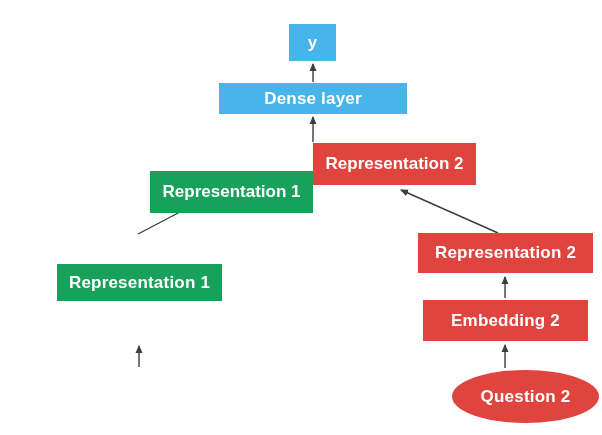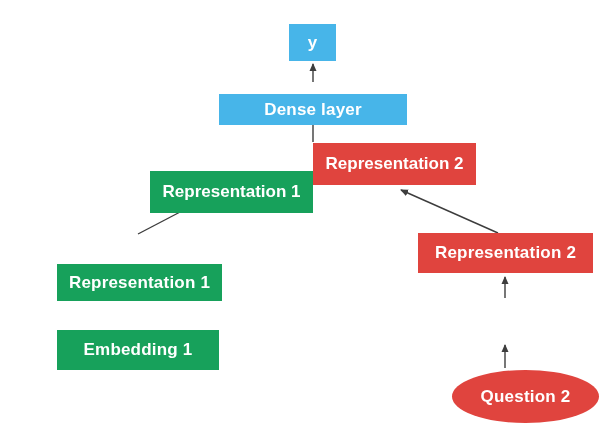--- a/index.html
+++ b/index.html
@@ -23,21 +23,21 @@
     box-sizing: border-box;
     white-space: nowrap;
   }
   .blue  { background: var(--blue,  #47b5e9); }
   .green { background: var(--green, #17a15b); margin-top: 28px; }
   .red   { background: var(--red,   #e0443e); }
   .ellipse { border-radius: 50%; }
 
   
   #node-output   { left: 289px; top: 24px;  width: 47px;  height: 37px; }
-  #node-dense    { left: 219px; top: 83px;  width: 188px; height: 31px; margin-top: 11px; }
+  #node-dense    { left: 219px; top: 83px;  width: 188px; height: 31px; }
   #node-merged   { left: 150px; top: 143px; width: 326px; height: 42px;
                    display: flex; position: absolute; }
   #node-merged .half { width: 163px; height: 42px; display: flex;
                    align-items: center; justify-content: center;
                    color: var(--text, #ffffff); font-size: 17px; font-weight: bold; }
   #node-rep1     { left: 57px;  top: 236px; width: 165px; height: 37px; }
   #node-emb1     { left: 57px;  top: 302px; width: 162px; height: 40px; }
   #node-q1       { left: 68px;  top: 369px; width: 149px; height: 53px; }
   #node-rep2     { left: 418px; top: 233px; width: 175px; height: 40px; }
   #node-emb2     { left: 423px; top: 300px; width: 165px; height: 41px; }
@@ -72,21 +72,21 @@
 
   <div class="node blue" id="node-dense">Dense layer</div>
 
   <div id="node-merged">
     <div class="half green">Representation 1</div>
     <div class="half red">Representation 2</div>
   </div>
 
   <div class="node green" id="node-rep1">Representation 1</div>
 
-  <div class="node green" id="node-emb1">Embedding 1</div>
 
 
   <div class="node red" id="node-rep2">Representation 2</div>
 
+  <div class="node red" id="node-emb2">Embedding 2</div>
 
   <div class="node red ellipse" id="node-q2">Question 2</div>
 
 </div>
 
 </body></html>

